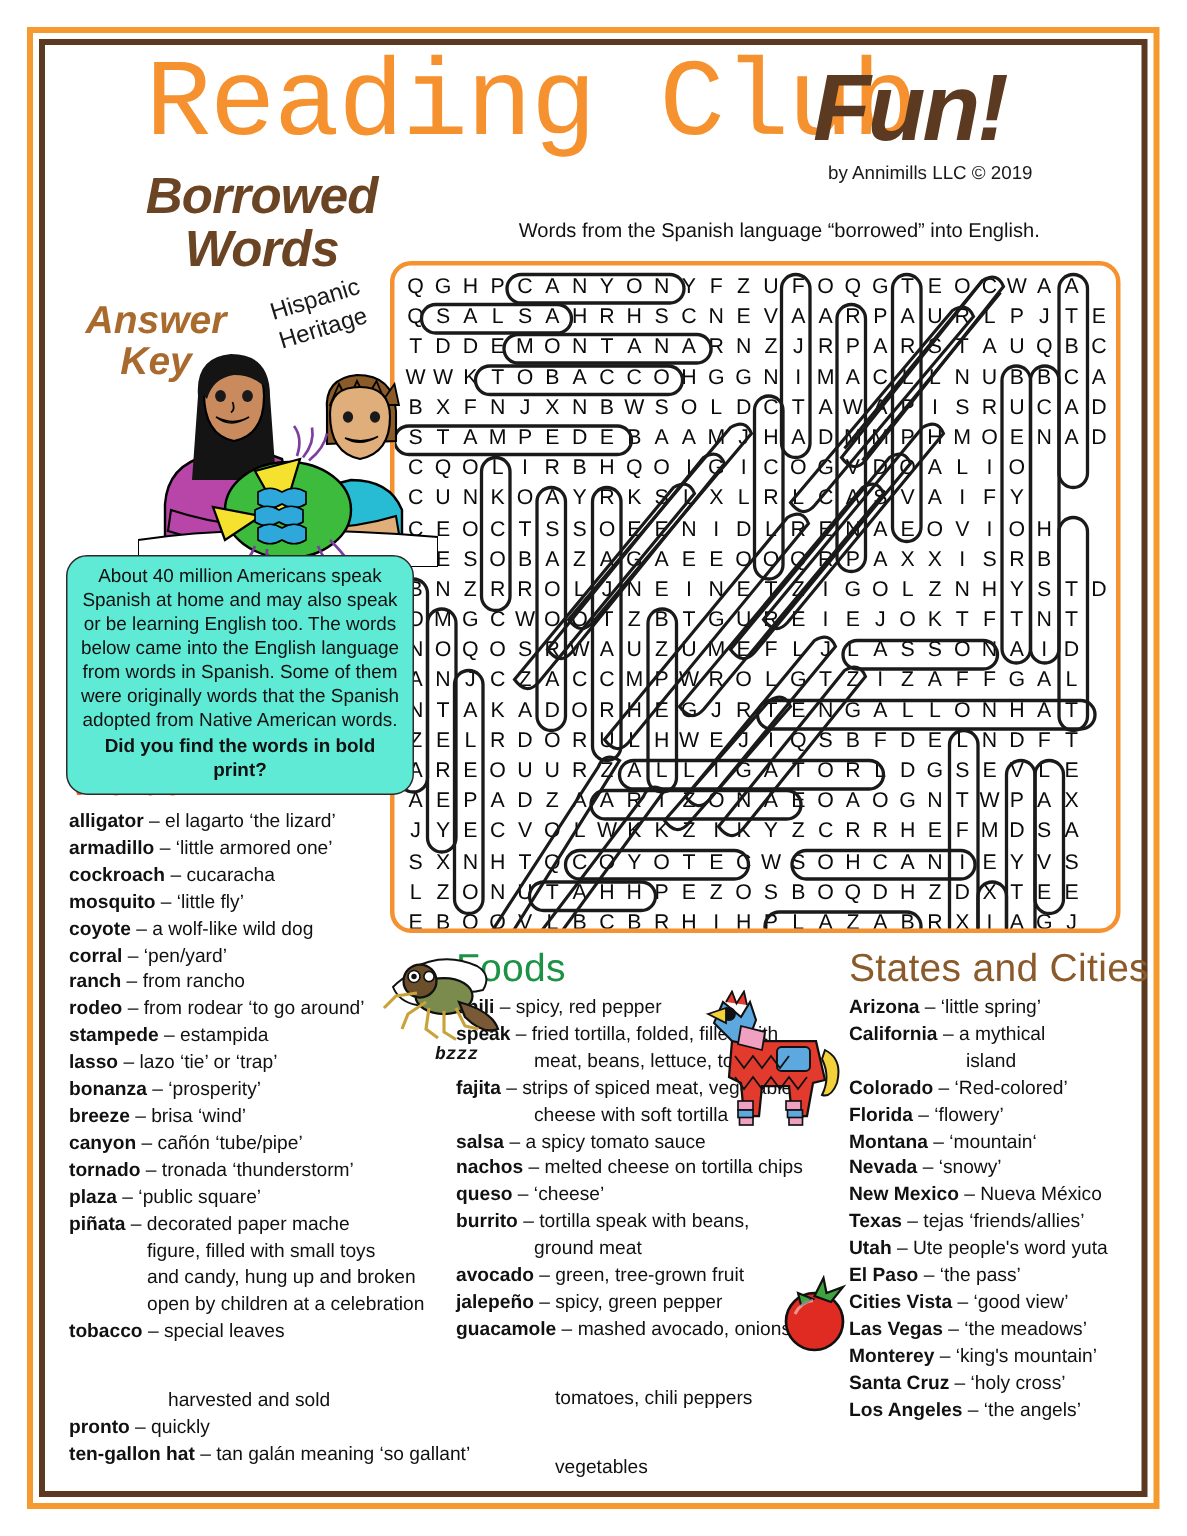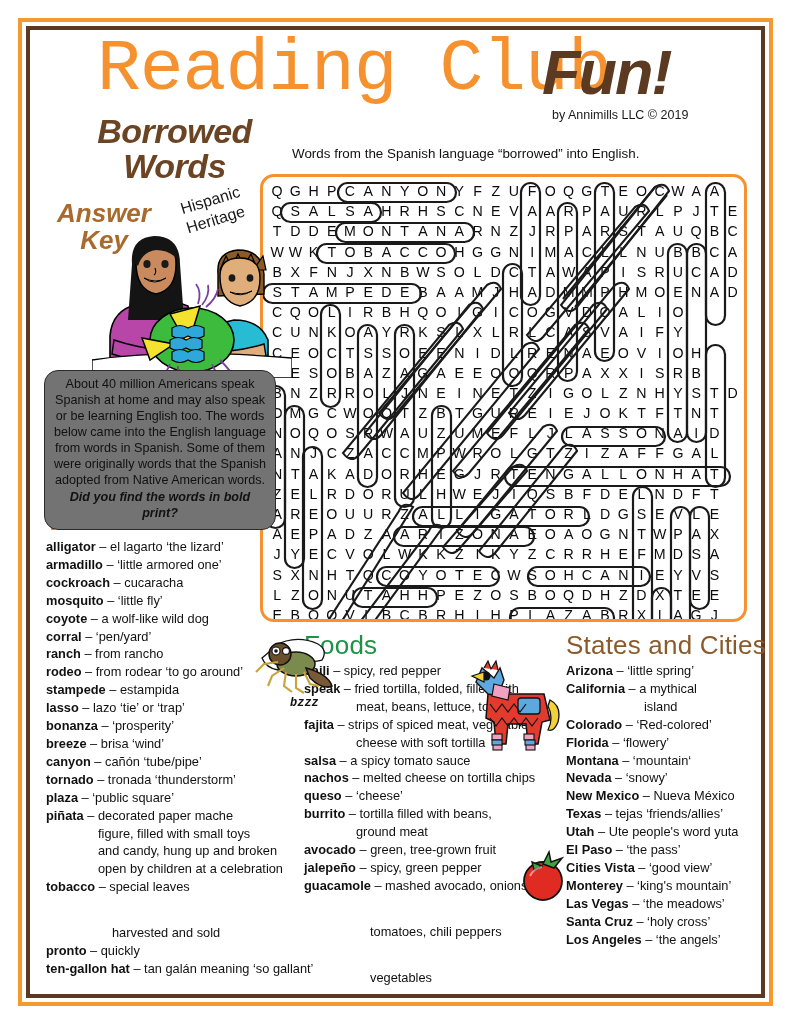--- a/index.html
+++ b/index.html
@@ -109,28 +109,28 @@
   }
 
   
   #intro-box {
     position: absolute;
     left: 12px; top: 338px;
     width: 232px;
     border: 1.6px solid #2b2b2b;
     border-radius: 14px;
     padding: 6px 8px 7px 8px;
-    background: #737373;
+    background: #5eead4;
     font-size: 12.6px;
     line-height: 1.27;
     color: #111;
     text-align: center;
     z-index: 6;
   }
-  #intro-box .bold-q { font-weight: bold; display: block; margin-top: 1px; font-style: italic; }
+  #intro-box .bold-q { font-weight: bold; display: block; margin-top: 1px; }
 
   
   .sec-head {
     font-family: "Liberation Sans", sans-serif;
     font-size: 26px;
     color: #F2622E;
     font-weight: normal;
     letter-spacing: 0.2px;
   }
   .sec-head.foods { color: #1C9245; }
@@ -205,21 +205,21 @@
     font-weight: bold;
     font-style: italic;
     color: #111;
     z-index: 6;
   }
 
   .puzzle-caption {
     position: absolute;
     left: 260px; top: 114px;
     width: 455px;
-    text-align: left;
+    text-align: center;
     font-size: 13.4px;
     color: #111;
   }
 </style>
 </head>
 <body>
 
 <div id="page">
   <div id="outer-border"></div>
   <div id="inner-border"></div>
@@ -1049,21 +1049,21 @@
       <span class="sec-head foods">Foods</span>
       <div>
           <div class="entry"><b>chili</b><span> – spicy, red pepper</span></div>
           <div class="entry"><b>speak</b><span> – fried tortilla, folded, filled with</span></div>
           <div class="entry ind1"><span>meat, beans, lettuce, tomatoes</span></div>
           <div class="entry"><b>fajita</b><span> – strips of spiced meat, vegetables,</span></div>
           <div class="entry ind1"><span>cheese with soft tortilla</span></div>
           <div class="entry"><b>salsa</b><span> – a spicy tomato sauce</span></div>
           <div class="entry"><b>nachos</b><span> – melted cheese on tortilla chips</span></div>
           <div class="entry"><b>queso</b><span> – ‘cheese’</span></div>
-          <div class="entry"><b>burrito</b><span> – tortilla filled with beans,</span></div>
+          <div class="entry"><b>burrito</b><span> – tortilla speak with beans,</span></div>
           <div class="entry ind1"><span>ground meat</span></div>
           <div class="entry"><b>avocado</b><span> – green, tree-grown fruit</span></div>
           <div class="entry"><b>jalepeño</b><span> – spicy, green pepper</span></div>
           <div class="entry"><b>guacamole</b><span> – mashed avocado, onions,</span></div>
           <div class="entry ind2"><span>tomatoes, chili peppers</span></div>
           <div class="entry ind2"><span>vegetables</span></div>
         </div>
     </div>
 
     <div class="wordcol" id="states-col">
@@ -1074,21 +1074,21 @@
           <div class="entry ind3"><span>island</span></div>
           <div class="entry"><b>Colorado</b><span> – ‘Red-colored’</span></div>
           <div class="entry"><b>Florida</b><span> – ‘flowery’</span></div>
           <div class="entry"><b>Montana</b><span> – ‘mountain‘</span></div>
           <div class="entry"><b>Nevada</b><span> – ‘snowy’</span></div>
           <div class="entry"><b>New Mexico</b><span> – Nueva México</span></div>
           <div class="entry"><b>Texas</b><span> – tejas ‘friends/allies’</span></div>
           <div class="entry"><b>Utah</b><span> – Ute people's word yuta</span></div>
           <div class="entry"><b>El Paso</b><span> – ‘the pass’</span></div>
           <div class="entry"><b>Cities Vista</b><span> – ‘good view’</span></div>
+          <div class="entry"><b>Las Vegas</b><span> – ‘the meadows’</span></div>
           <div class="entry"><b>Monterey</b><span> – ‘king's mountain’</span></div>
-          <div class="entry"><b>Las Vegas</b><span> – ‘the meadows’</span></div>
           <div class="entry"><b>Santa Cruz</b><span> – ‘holy cross’</span></div>
           <div class="entry"><b>Los Angeles</b><span> – ‘the angels’</span></div>
         </div>
     </div>
 
   </div>
 </div>
 
 </body></html>

